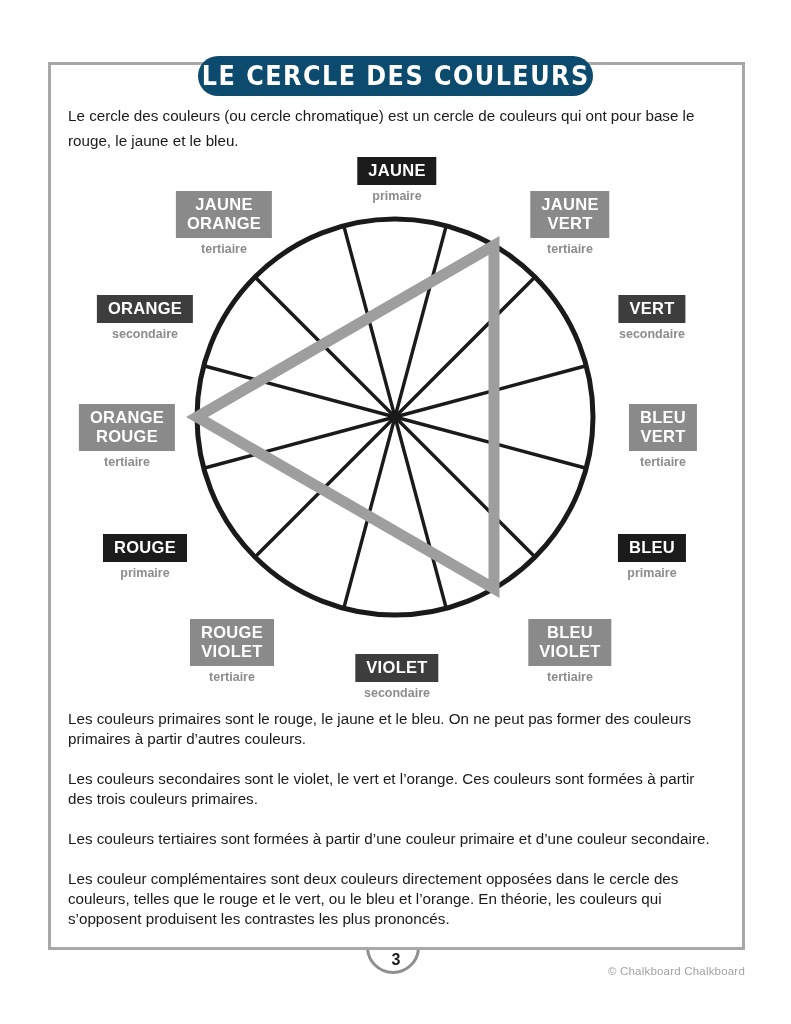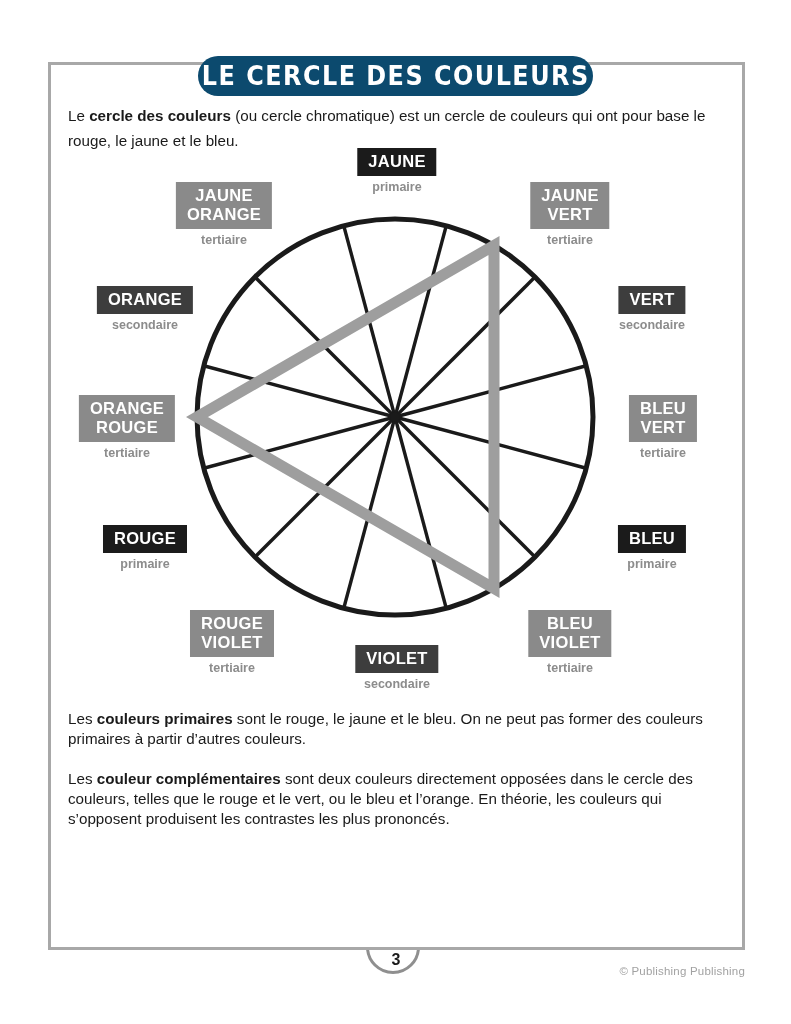--- a/index.html
+++ b/index.html
@@ -55,21 +55,21 @@
   
   #intro {
     position: absolute;
     left: 68px;
     top: 103px;
     width: 648px;
     font-size: 15.2px;
     line-height: 25px;
     color: #1a1a1a;
   }
-  .b { font-weight: bold; }
+  .b { font-weight: normal; }
 
   
   #wheel-area {
     position: absolute;
     left: 52px;
     top: 140px;
     width: 690px;
     height: 565px;
   }
   #wheel-svg {
@@ -88,20 +88,21 @@
   }
   .label-box {
     color: #ffffff;
     font-weight: bold;
     font-size: 16.5px;
     line-height: 19px;
     padding: 4px 11px 5px 11px;
     text-align: center;
     letter-spacing: 0.3px;
     white-space: pre-line;
+    margin-top: 9px;
   }
   .label-box.primaire   { background: #1b1b1b; }
   .label-box.secondaire { background: #3d3d3d; }
   .label-box.tertiaire  { background: #8a8a8a; }
   .label-cat {
     margin-top: 4px;
     font-size: 12.5px;
     font-weight: bold;
     color: #8c8c8c;
     text-align: left;
@@ -248,21 +249,23 @@
       <div class="label-group" style="left: 172px; top: 42px; transform: translateX(-50%);">
         <div class="label-box tertiaire">JAUNE
 ORANGE</div>
         <div class="label-cat">tertiaire</div>
       </div>
     </div>
 </div>
 
 <div id="body-copy">
     <p><span>Les </span><span class="b">couleurs primaires</span><span> sont le rouge, le jaune et le bleu. On ne peut pas former des couleurs primaires à partir d’autres couleurs.</span></p>
+    <p><span>Les </span><span class="b">couleurs secondaires</span><span> sont le violet, le vert et l’orange. Ces couleurs sont formées à partir des trois couleurs primaires.</span></p>
+    <p><span>Les </span><span class="b">couleurs tertiaires</span><span> sont formées à partir d’une couleur primaire et d’une couleur secondaire.</span></p>
     <p><span>Les </span><span class="b">couleur complémentaires</span><span> sont deux couleurs directement opposées dans le cercle des couleurs, telles que le rouge et le vert, ou le bleu et l’orange. En théorie, les couleurs qui s’opposent produisent les contrastes les plus prononcés.</span></p>
   </div>
 
 <div id="page-number-badge">
   <div class="arc"></div>
   <div class="num">3</div>
 </div>
 
-<div id="copyright">© Publishing Publishing</div>
+<div id="copyright">© Chalkboard Chalkboard</div>
 
 </body></html>

